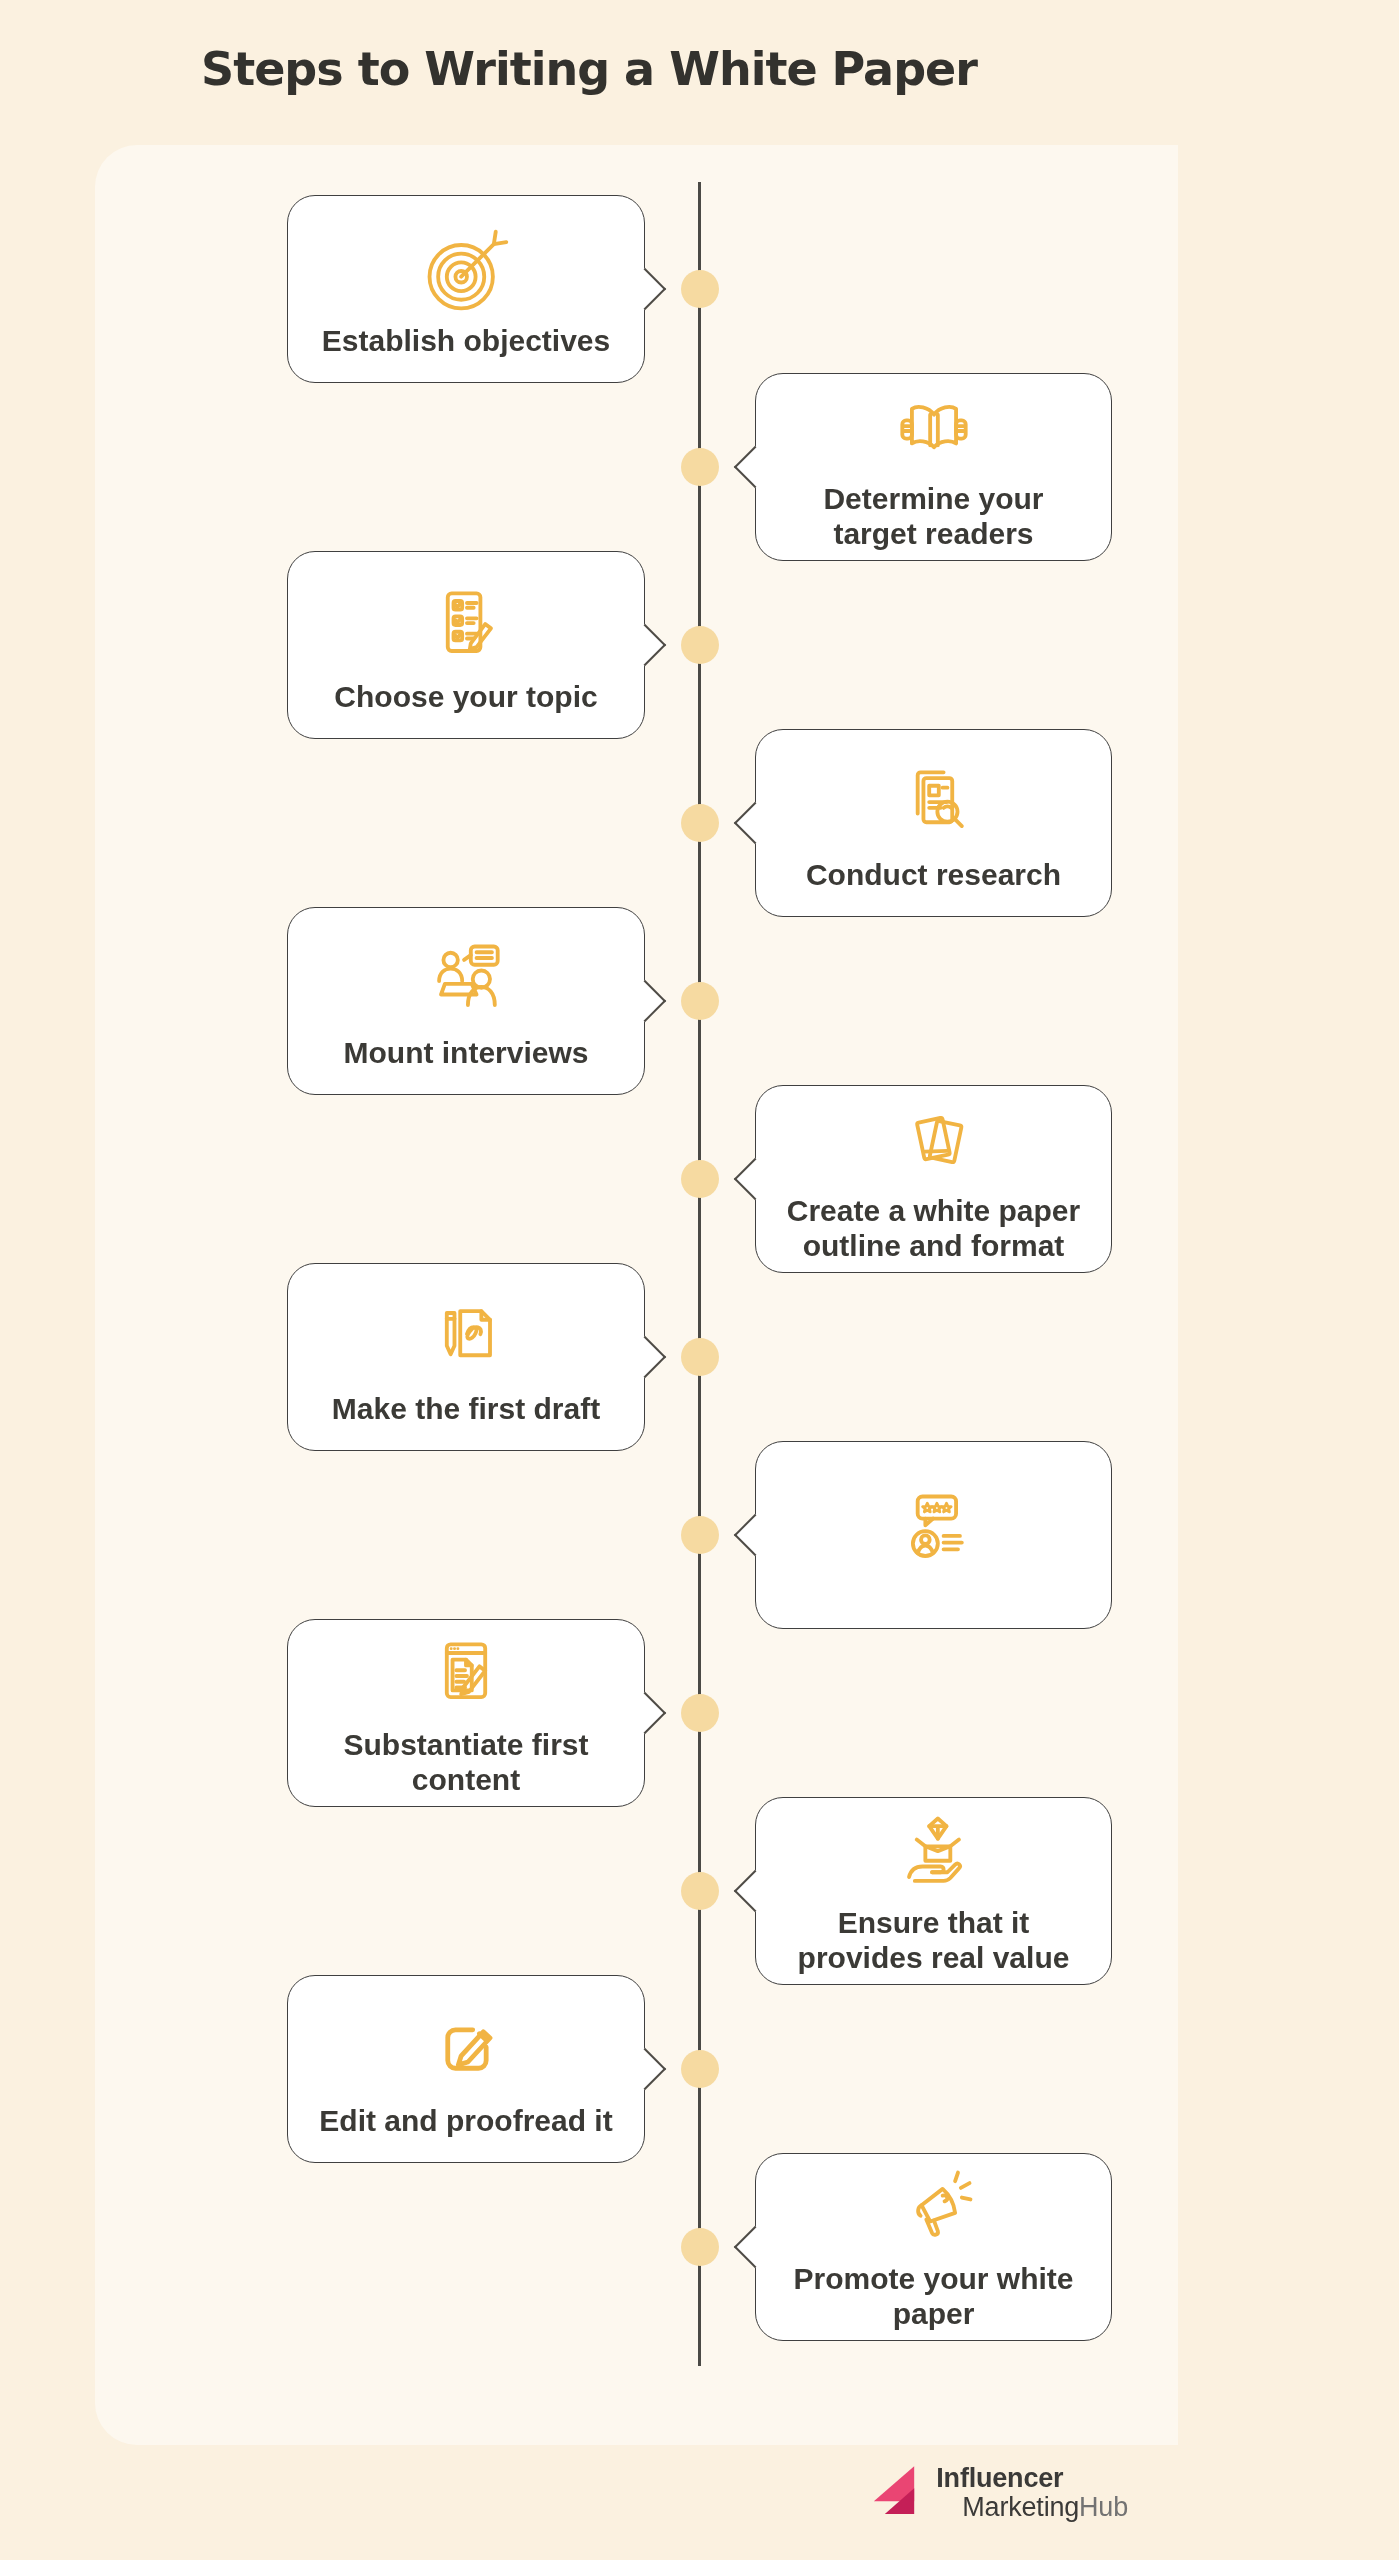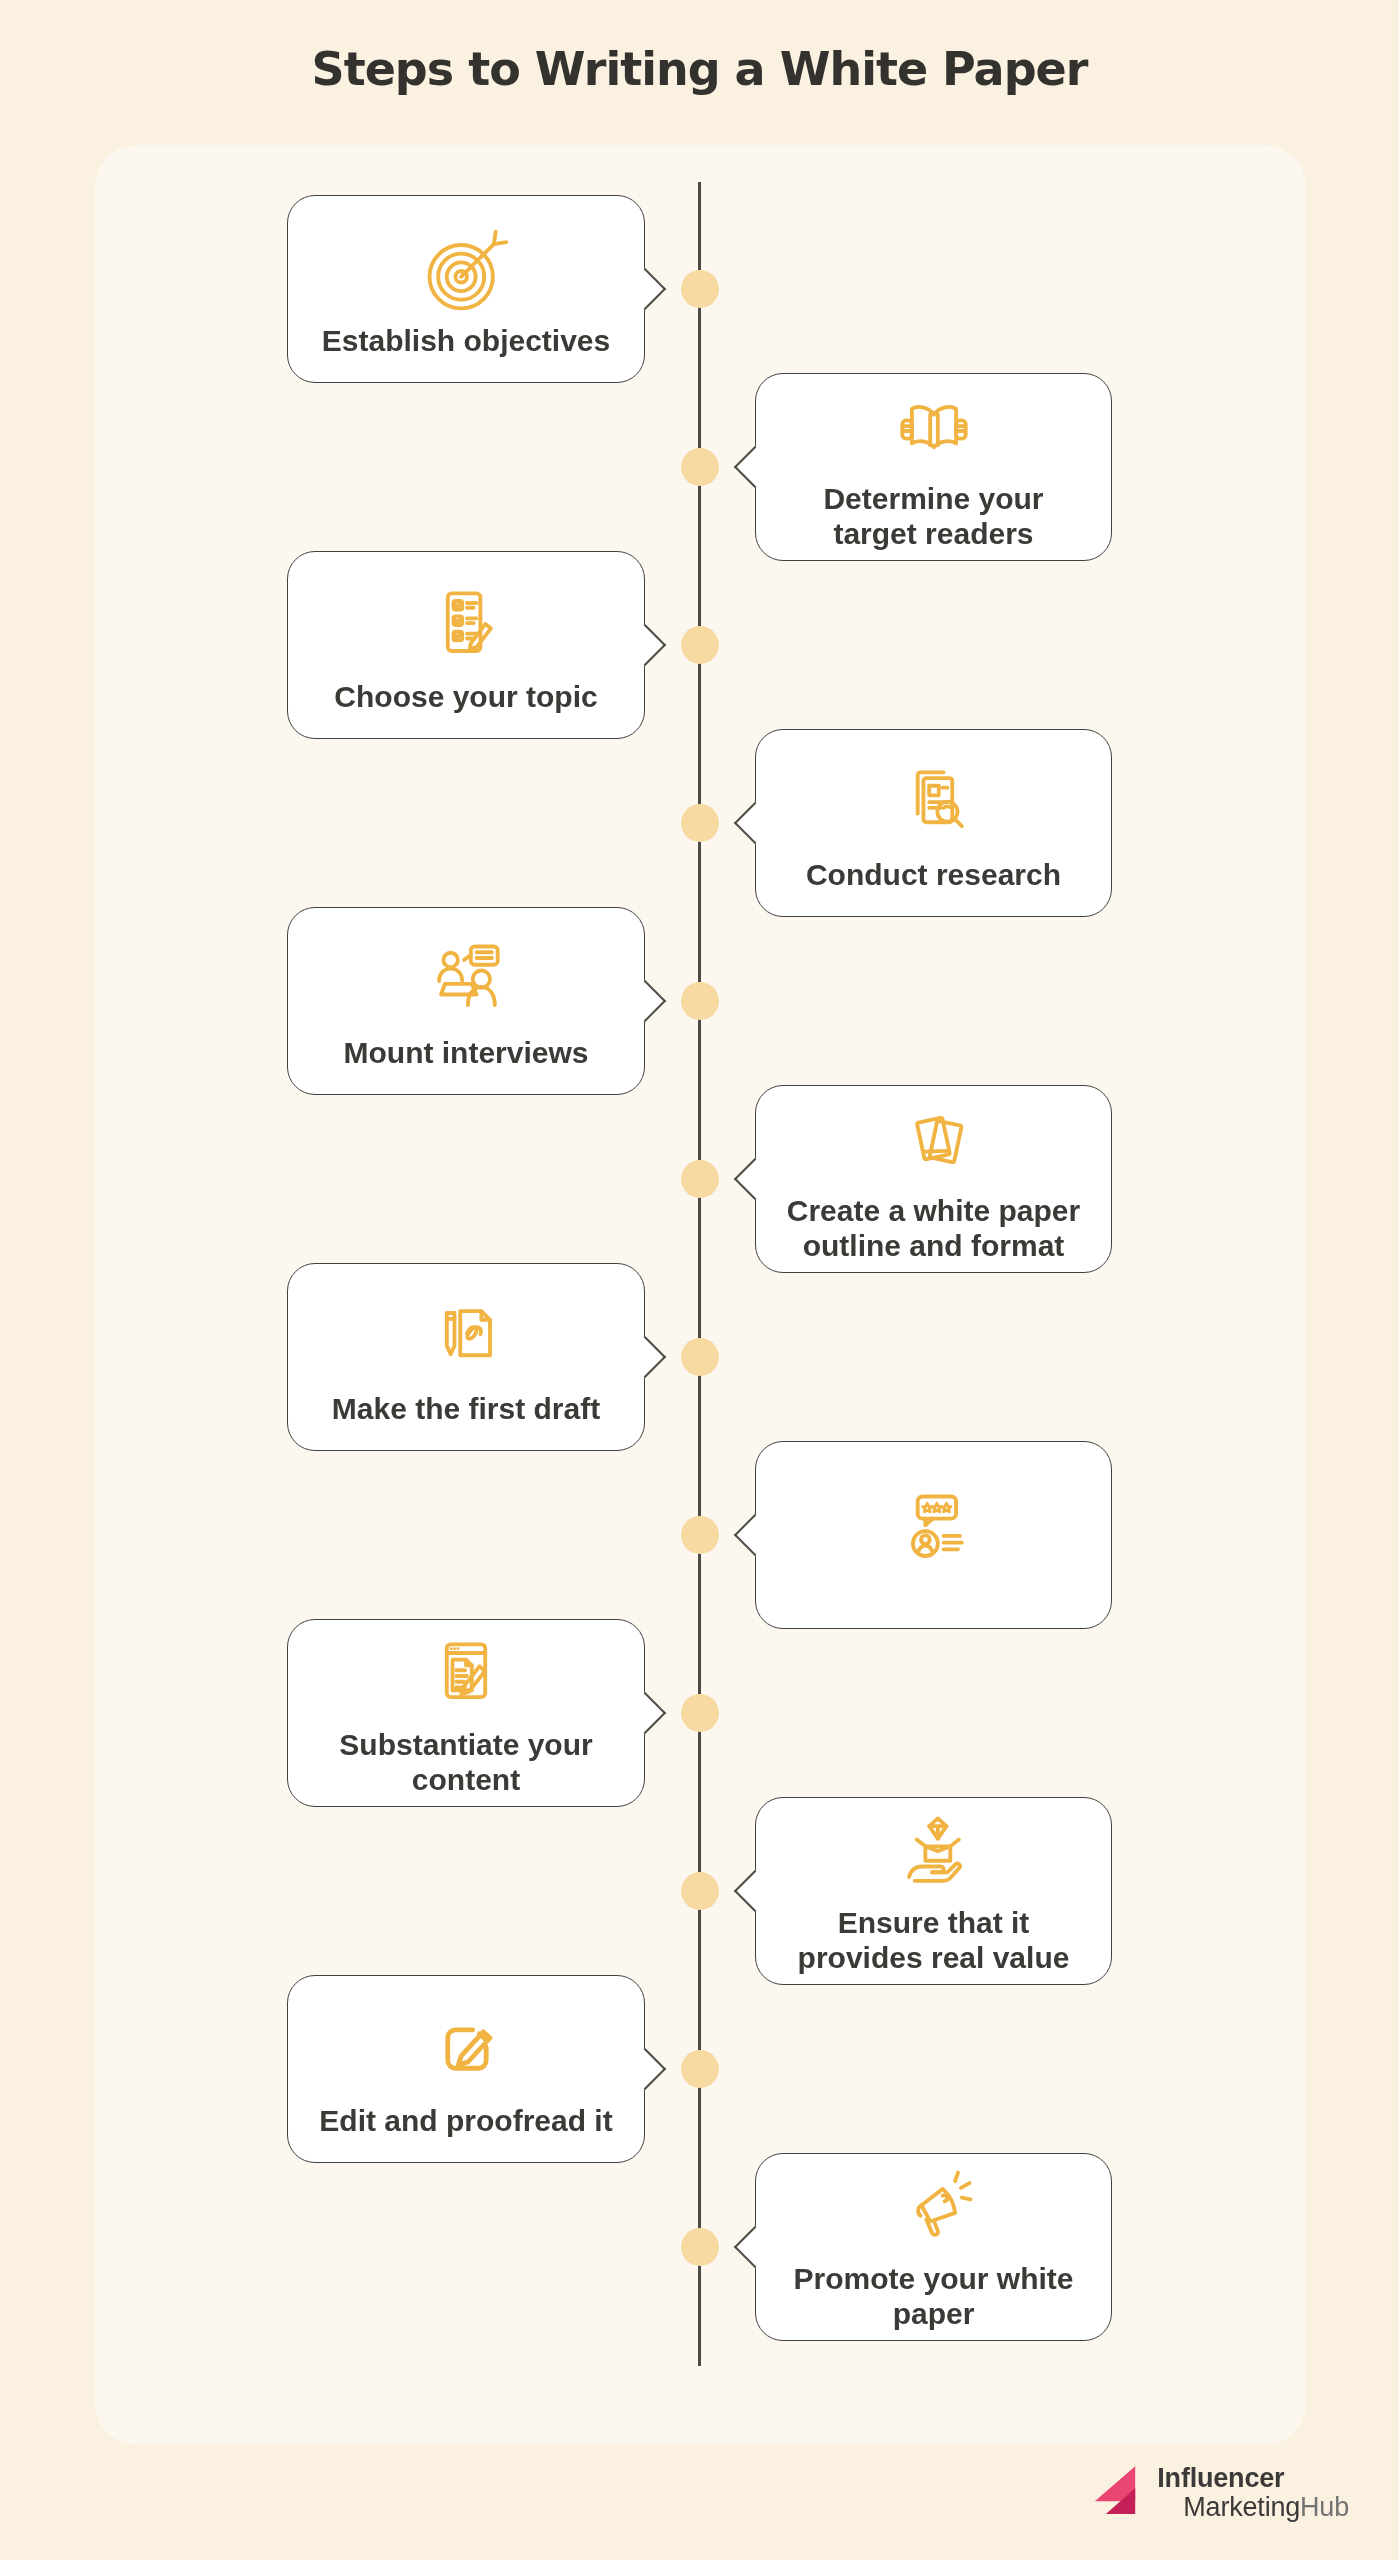--- a/index.html
+++ b/index.html
@@ -1,17 +1,17 @@
 <!DOCTYPE html>
 <html><head>
 <meta charset="utf-8">
 <style>
   html,body{margin:0;padding:0;background:#FBF1E0;}
-  .page{position:relative;width:1399px;height:2560px;background:#FBF1E0;overflow:hidden;
-        font-family:"Liberation Sans",sans-serif;}
+  .page{position:relative;width:1150px;height:2560px;background:#FBF1E0;overflow:hidden;
+        font-family:"Liberation Sans",sans-serif;padding-left:28px;}
   .title{position:absolute;top:42px;left:0;width:100%;text-align:center;
          font-family:"DejaVu Sans",sans-serif;font-weight:bold;font-size:46px;
          letter-spacing:-1px;color:#33322E;}
   .panel{position:absolute;left:95px;top:145px;width:1211px;height:2300px;
          background:#FDF8EF;border-radius:42px;}
   .tl-line{position:absolute;left:698px;top:182px;width:3px;height:2184px;background:#4B4A46;}
   .tl-dot{position:absolute;left:681px;width:38px;height:38px;border-radius:50%;background:#F6DAA1;}
   .card{position:absolute;width:358px;height:188px;background:#FFFFFF;
         border:1px solid #404040;border-radius:28px;box-sizing:border-box;
         display:flex;flex-direction:column;align-items:center;justify-content:center;
@@ -191,21 +191,21 @@
       <svg viewBox="0 0 100 100" width="96" height="96" fill="none" stroke="#F1B443" stroke-width="4" stroke-linecap="round" stroke-linejoin="round">
         <rect x="30" y="17" width="40" height="55" rx="4"></rect>
         <path d="M30 26 h40"></path>
         <path stroke-width="3" d="M34.5 21.5 h0.1 M38 21.5 h0.1 M41.5 21.5 h0.1"></path>
         <path d="M36 33 h14 l6 6 v26 H36 z"></path>
           <path d="M50 33 v6 h6"></path>
         <path d="M40 44 h9 M40 50 h11 M40 56 h8 M40 62 h9"></path>
         <path d="M47 62 l17-22 6 4.5 -17 22 -8 2.5 z"></path>
       </svg>
     </span>
-    <span class="label">Substantiate your
+    <span class="label">Substantiate first
 content</span>
   </div>
 
   <div class="card right" style="top:1797px">
     <span class="tail"></span>
     <span class="icon">
       <svg viewBox="0 0 100 100" width="96" height="96" fill="none" stroke="#F1B443" stroke-width="4" stroke-linecap="round" stroke-linejoin="round">
         <path d="M54 13 l9 8 -9 13 -9-13 z"></path>
           <path d="M45 21 h18 M54 21 v13"></path>
         <path d="M41 42 h26 v15 H41 z"></path>

